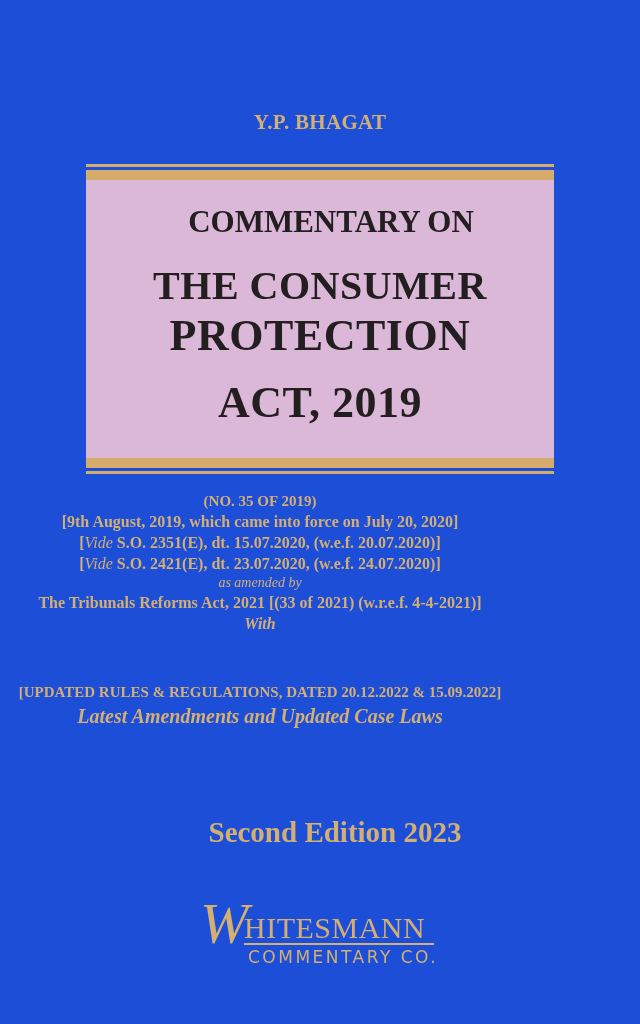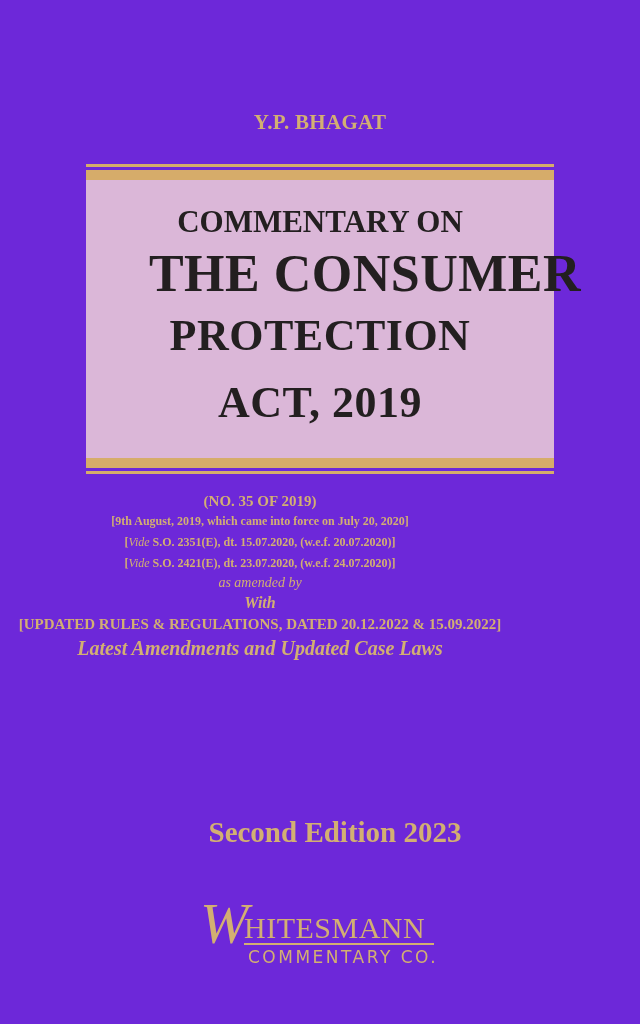--- a/index.html
+++ b/index.html
@@ -11,21 +11,21 @@
       width: 640px;
       height: 1024px;
       position: relative;
       overflow: hidden;
       font-family: "DejaVu Serif", "Liberation Serif", serif;
     }
     .cover {
       position: absolute;
       left: 0; top: 0;
       width: 640px; height: 1024px;
-      background: #6d28d9;
+      background: #1d4ed8;
     }
     .authors {
       position: absolute;
       left: 0; width: 640px;
       top: 108px;
       text-align: center;
       font-family: "Liberation Serif", serif;
       font-weight: bold;
       font-size: 21px;
       line-height: 28px;
@@ -44,32 +44,31 @@
       top: 180px;
       width: 468px;
       height: 278px;
       background: #dbb7d8;
       text-align: center;
       color: #231f20;
       font-family: "Liberation Serif", serif;
       font-weight: bold;
     }
     .t1 {
-      position: absolute; left: 0; width: 100%;
+      position: absolute; left: 11px; width: 100%;
       top: 24px;
       font-size: 31px;
       line-height: 36px;
     }
     .t2 {
       position: absolute; left: 0; width: 100%;
-      top: 68px;
-      font-size: 52px;
+      top: 80px;
+      font-size: 40px;
       line-height: 52px;
       letter-spacing: 0.5px;
-      padding-left: 45px;
     }
     .t3 {
       position: absolute; left: 0; width: 100%;
       top: 130px;
       font-size: 44px;
       line-height: 52px;
       letter-spacing: 0.5px;
     }
     .t4 {
       position: absolute; left: 0; width: 100%;
@@ -84,24 +83,24 @@
       top: 492px;
       text-align: center;
       font-family: "Liberation Serif", serif;
       color: #d3af72;
     }
     .details .line {
       display: block;
       white-space: nowrap;
     }
     .d-b { font-weight: bold; font-size: 15px; line-height: 19px; }
-    .d-b2 { font-weight: bold; font-size: 12px; line-height: 21px; }
+    .d-b2 { font-weight: bold; font-size: 16px; line-height: 21px; }
     .d-i { font-style: italic; font-size: 14px; line-height: 18px; }
     .d-iw { font-style: italic; font-weight: bold; font-size: 16px; line-height: 22px; }
-    .d-sub { font-weight: bold; font-size: 15px; line-height: 21px; }
+    .d-sub { font-weight: bold; font-size: 15px; line-height: 21px; margin-top: 47px; }
     .d-big { font-style: italic; font-weight: bold; font-size: 20px; line-height: 26px; }
     .edition {
       position: absolute;
       left: 0; width: 640px;
       top: 814px;
       text-align: center;
       font-family: "Liberation Serif", serif;
       font-weight: bold;
       font-size: 29px;
       line-height: 36px;
@@ -168,20 +167,21 @@
 
   <div class="rule" style="top:458px;height:10px;"></div>
   <div class="rule" style="top:471px;height:3px;"></div>
 
   <div class="details">
     <span class="line d-b">(NO. 35 OF 2019)</span>
     <span class="line d-b2">[9th August, 2019, which came into force on July 20, 2020]</span>
     <span class="line d-b2"><span>[</span><i style="font-weight:normal">Vide</i><span> S.O. 2351(E), dt. 15.07.2020, (w.e.f. 20.07.2020)]</span></span>
     <span class="line d-b2"><span>[</span><i style="font-weight:normal">Vide</i><span> S.O. 2421(E), dt. 23.07.2020, (w.e.f. 24.07.2020)]</span></span>
     <span class="line d-i">as amended by</span>
+    <span class="line d-b2">The Tribunals Reforms Act, 2021 [(33 of 2021) (w.r.e.f. 4-4-2021)]</span>
     <span class="line d-iw">With</span>
     <span class="line d-sub">[UPDATED RULES &amp; REGULATIONS, DATED 20.12.2022 &amp; 15.09.2022]</span>
     <span class="line d-big">Latest Amendments and Updated Case Laws</span>
   </div>
 
   <div class="edition">Second Edition 2023</div>
 
   <div class="logo">
     <span class="logo-w">W</span>
     <span class="logo-name">HITESMANN</span>

